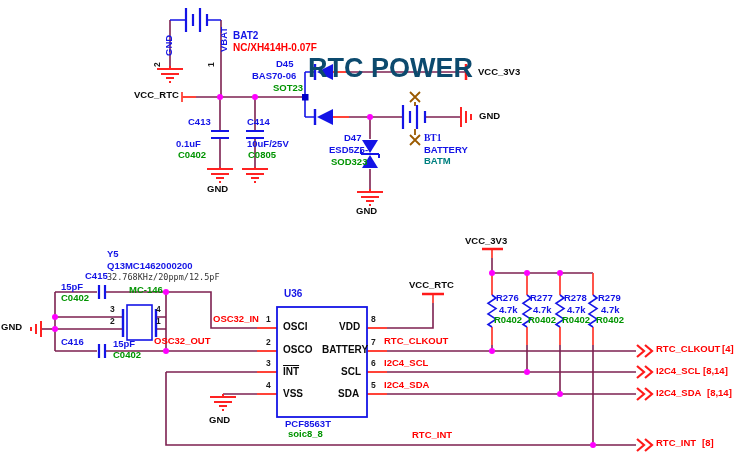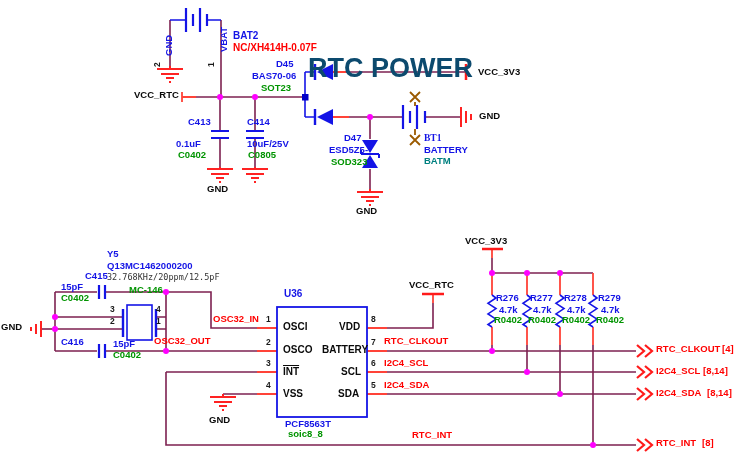--- a/index.html
+++ b/index.html
@@ -176,21 +176,21 @@
       <span class="lbl title" style="left: 308px; top: 17px;">RTC POWER</span>
       <span class="lbl des" style="left: 164px; top: 56px; transform: rotate(-90deg);">GND</span>
       <span class="lbl des" style="left: 219px; top: 52px; transform: rotate(-90deg);">VBAT</span>
       <span class="lbl pin" style="left: 153px; top: 67px; transform: rotate(-90deg);">2</span>
       <span class="lbl pin" style="left: 207px; top: 67px; transform: rotate(-90deg);">1</span>
       <span class="lbl des big" style="left: 233px; top: 31px;">BAT2</span>
       <span class="lbl net big" style="left: 233px; top: 43px;">NC/XH414H-0.07F</span>
       <span class="lbl blk" style="left: 134px; top: 90px;">VCC_RTC</span>
       <span class="lbl des" style="left: 276px; top: 59px;">D45</span>
       <span class="lbl des" style="left: 252px; top: 71px;">BAS70-06</span>
-      <span class="lbl fp" style="left: 261px; top: 83px;">SOT23</span>
+      <span class="lbl fp" style="left: 273px; top: 83px;">SOT23</span>
       <span class="lbl blk" style="left: 478px; top: 67px;">VCC_3V3</span>
       <span class="lbl blk" style="left: 479px; top: 111px;">GND</span>
       <span class="lbl des" style="left: 424px; top: 134px; font-family: Liberation Serif, serif;">BT1</span>
       <span class="lbl des" style="left: 424px; top: 145px;">BATTERY</span>
       <span class="lbl teal" style="left: 424px; top: 156px;">BATM</span>
       <span class="lbl des" style="left: 188px; top: 117px;">C413</span>
       <span class="lbl des" style="left: 176px; top: 139px;">0.1uF</span>
       <span class="lbl fp" style="left: 178px; top: 150px;">C0402</span>
       <span class="lbl des" style="left: 247px; top: 117px;">C414</span>
       <span class="lbl des" style="left: 247px; top: 139px;">10uF/25V</span>

